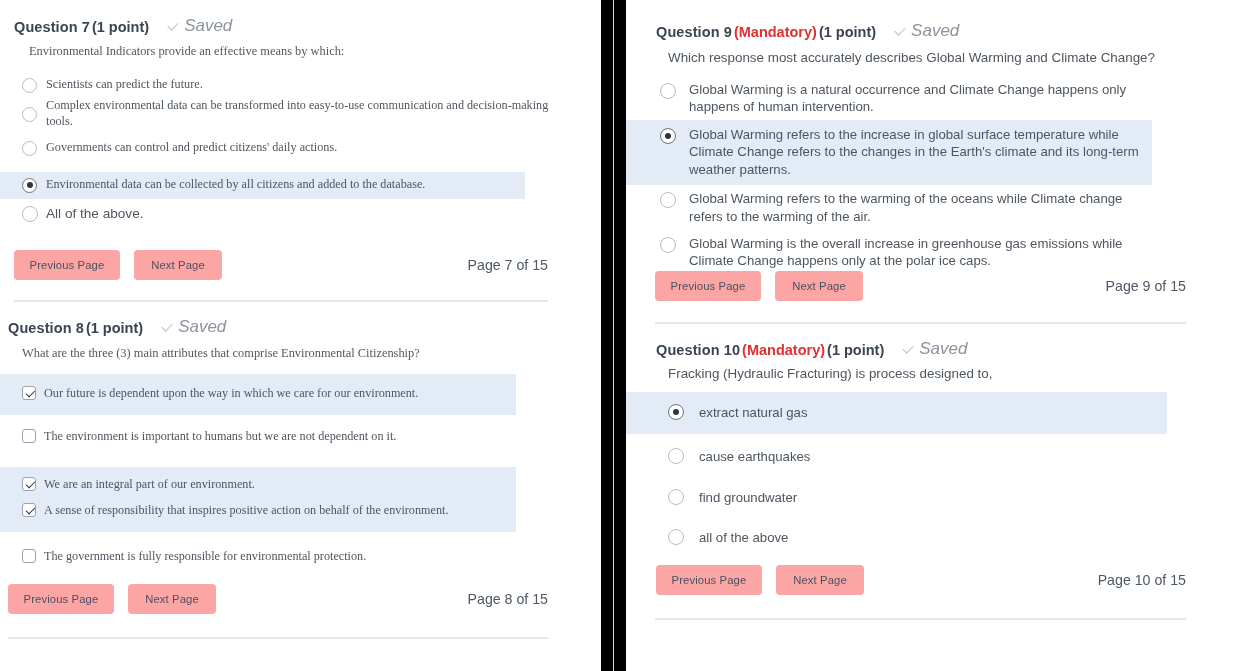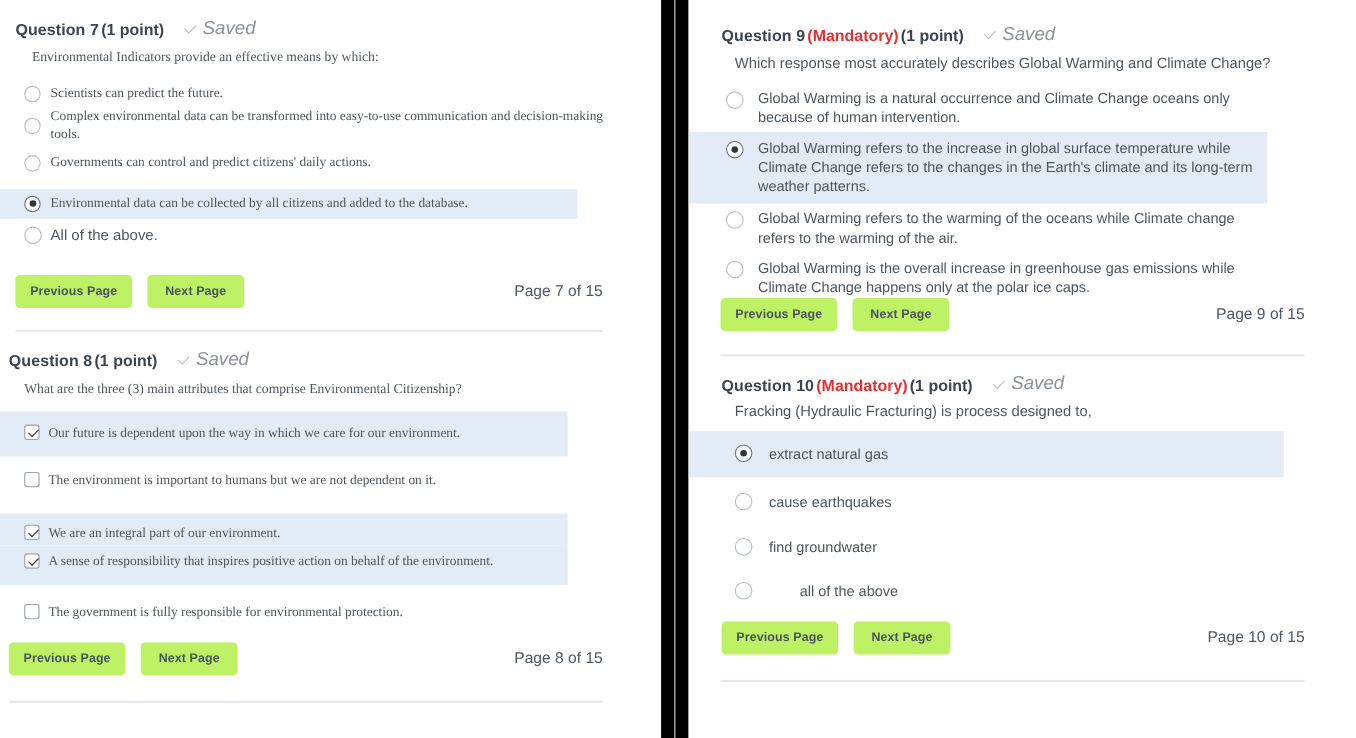--- a/index.html
+++ b/index.html
@@ -192,27 +192,27 @@
     line-height: 1.33;
     color: #4d565f;
   }
 
   
   .qfooter {
     display: flex;
     align-items: center;
   }
   .pg-btn {
-    background: #bef264;
+    background: #fca5a5;
     border: none;
     border-radius: 4px;
     color: #4a5260;
     font-family: "Liberation Sans", sans-serif;
     font-size: 11.3px;
-    font-weight: bold;
+    font-weight: normal;
     letter-spacing: 0.1px;
     padding: 0;
     height: 30px;
     cursor: pointer;
     text-align: center;
     line-height: 30px;
   }
   .pg-btn.prev { width: 106px; }
   .pg-btn.next { width: 88px; }
   .page-count {
@@ -354,21 +354,21 @@
           <span class="saved-text">Saved</span>
         </span>
       </div>
 
       <div class="qprompt sans" style="position:absolute; left:42px; top:49px; width:520px;">Which response most accurately describes Global Warming and Climate Change?</div>
 
       <div class="options" style="position:absolute; left:0; top:76px; width:607px;">
 
         <div class="opt-row" style="padding:5px 0 4px 34px; width:526px;">
           <span class="radio" style="width:16px; height:16px; margin:2px 13px 0 0;"></span>
-          <span class="opt-label sans" style="max-width:458px;">Global Warming is a natural occurrence and Climate Change oceans only because of human intervention.</span>
+          <span class="opt-label sans" style="max-width:458px;">Global Warming is a natural occurrence and Climate Change happens only happens of human intervention.</span>
         </div>
 
         <div class="opt-row hl" style="padding:6px 0 7px 34px; width:526px;">
           <span class="radio checked" style="width: 16px; height: 16px; margin: 2px 13px 0px 0px; border-color: rgb(107, 116, 128); --dot: 7px;"></span>
           <span class="opt-label sans" style="max-width:472px;">Global Warming refers to the increase in global surface temperature while Climate Change refers to the changes in the Earth's climate and its long-term weather patterns.</span>
         </div>
 
         <div class="opt-row" style="padding:5px 0 4px 34px; width:526px;">
           <span class="radio" style="width:16px; height:16px; margin:2px 13px 0 0;"></span>
           <span class="opt-label sans" style="max-width:458px;">Global Warming refers to the warming of the oceans while Climate change refers to the warming of the air.</span>
@@ -413,21 +413,21 @@
         <div class="opt-row" style="margin-top:14px; padding:0 0 0 42px;">
           <span class="radio" style="width:16px; height:16px; margin:0 15px 0 0;"></span>
           <span class="opt-label sans">cause earthquakes</span>
         </div>
 
         <div class="opt-row" style="margin-top:23px; padding:0 0 0 42px;">
           <span class="radio" style="width:16px; height:16px; margin:0 15px 0 0;"></span>
           <span class="opt-label sans">find groundwater</span>
         </div>
 
-        <div class="opt-row" style="margin-top:23px; padding:0 0 0 42px;gap:28px;">
+        <div class="opt-row" style="margin-top:23px; padding:0 0 0 42px;">
           <span class="radio" style="width:16px; height:16px; margin:0 15px 0 0;"></span>
           <span class="opt-label sans">all of the above</span>
         </div>
       </div>
 
       <div class="qfooter" style="position:absolute; left:30px; top:235px; width:530px;">
         <button class="pg-btn prev">Previous Page</button>
         <button class="pg-btn next" style="margin-left:14px;">Next Page</button>
         <span class="page-count">Page 10 of 15</span>
       </div>

